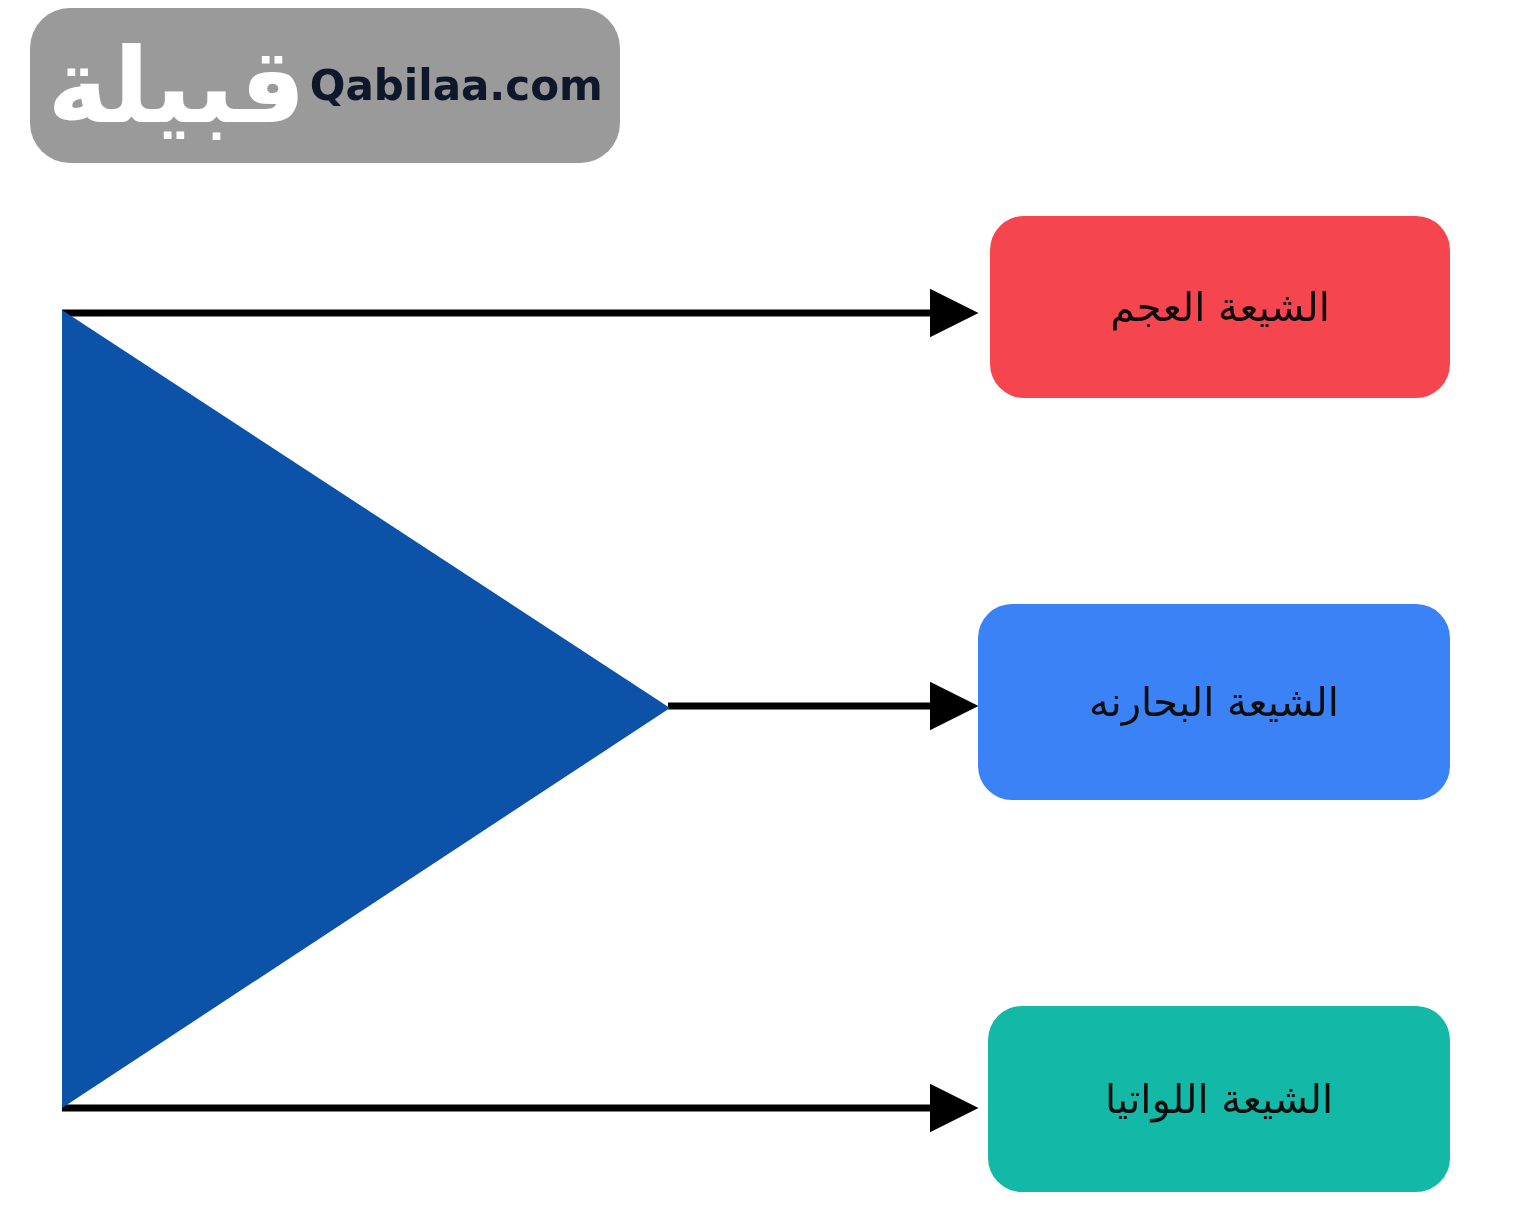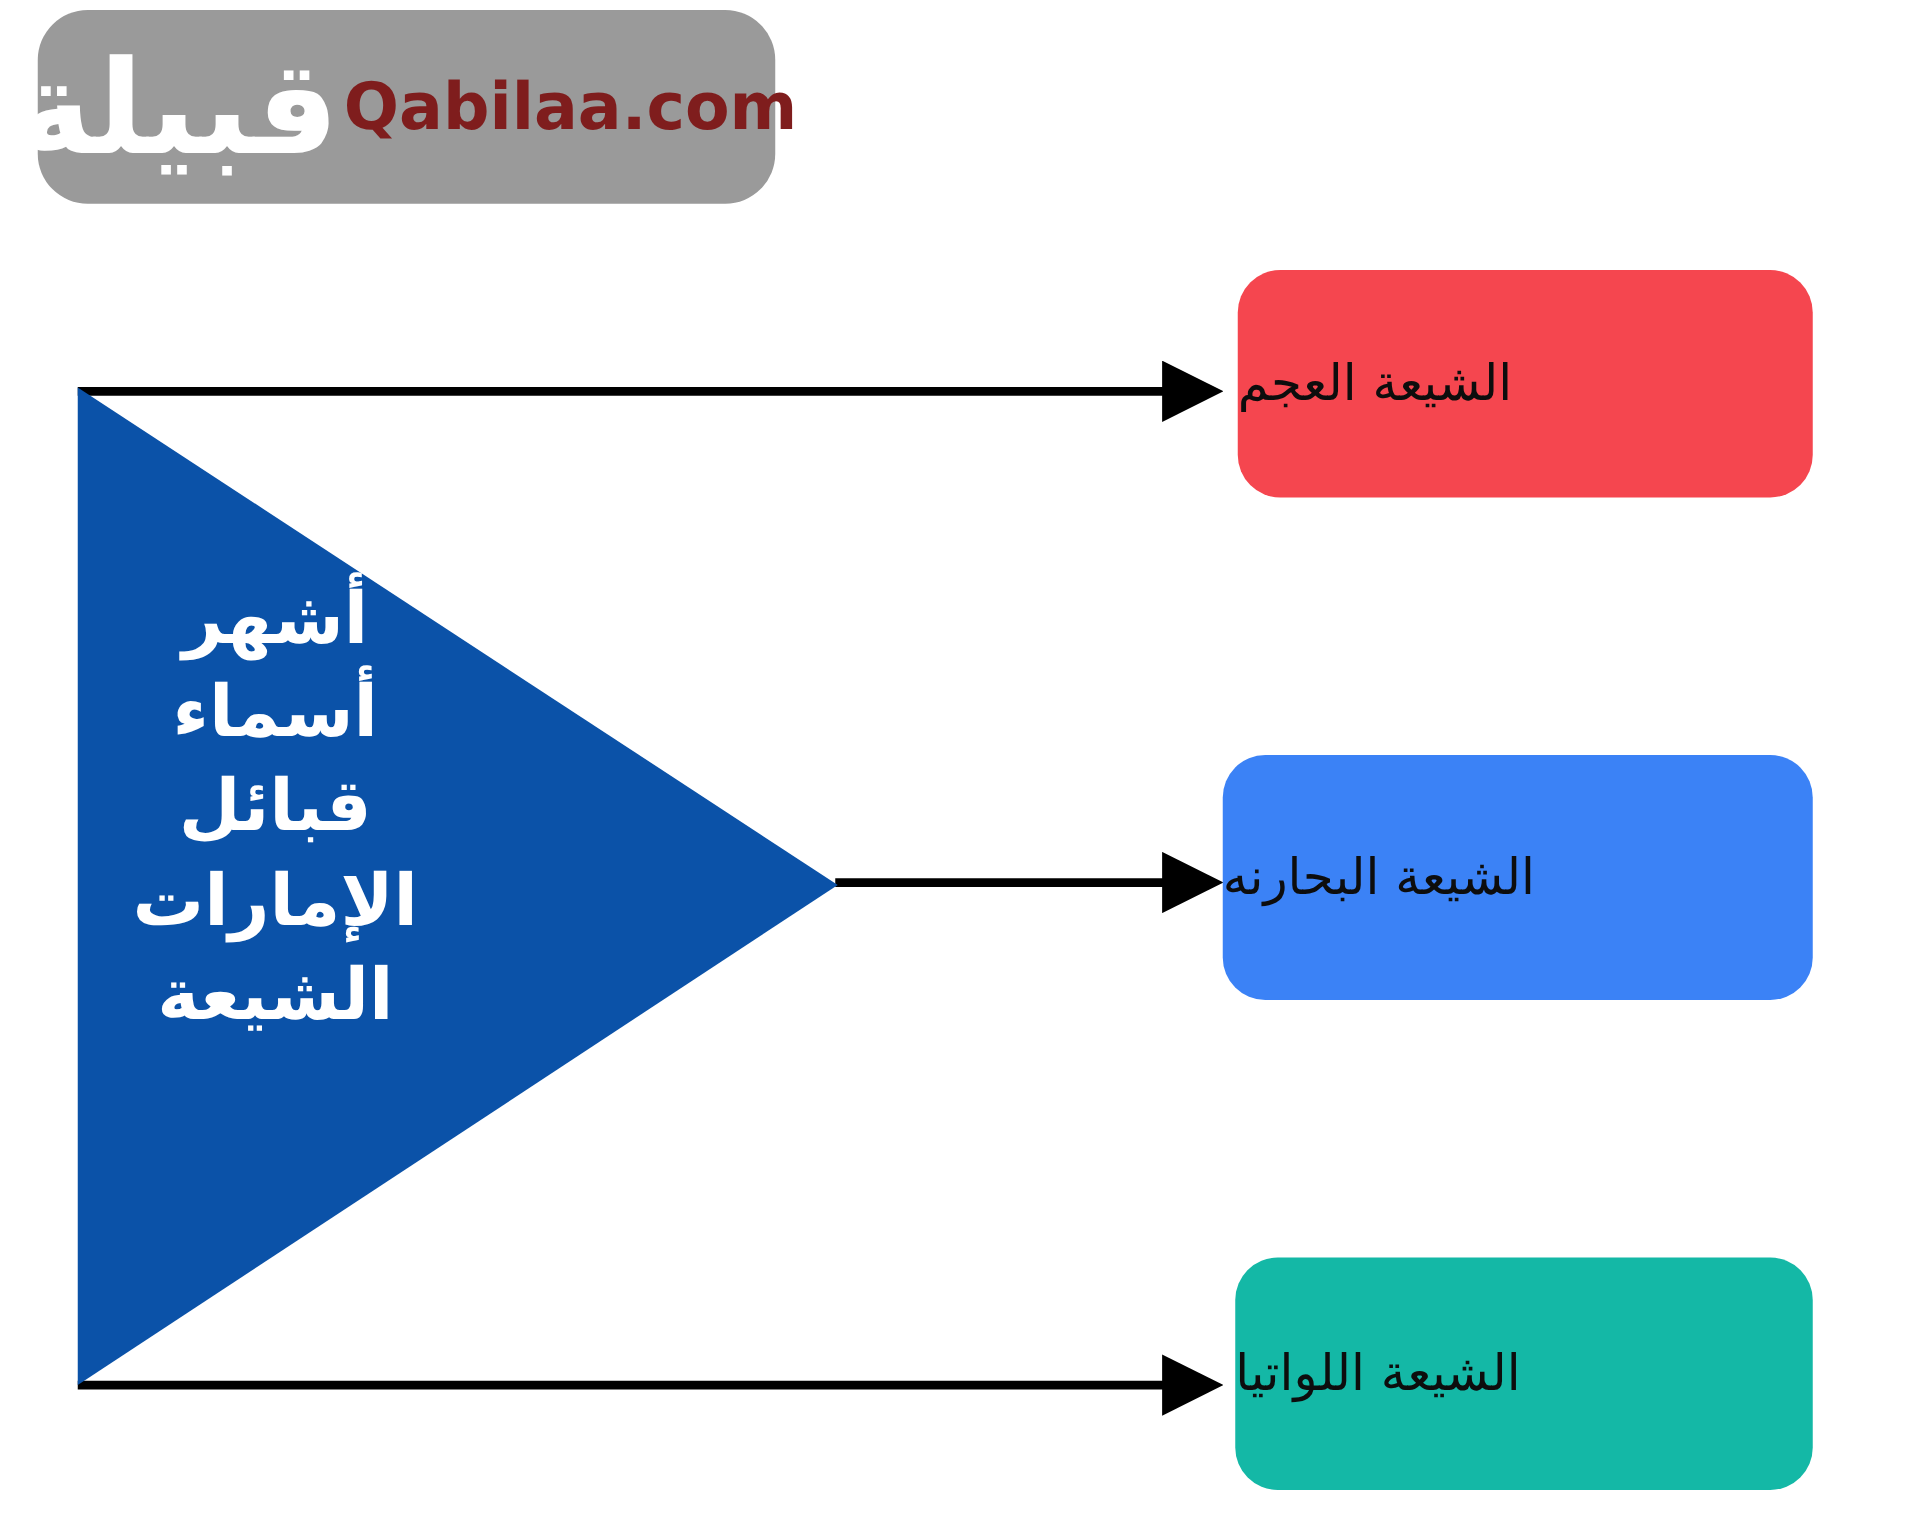--- a/index.html
+++ b/index.html
@@ -37,22 +37,22 @@
   }
   .wm-ar {
     color: #ffffff;
     font-size: 104px;
     font-weight: 700;
     line-height: 1;
     letter-spacing: -2px;
     white-space: nowrap;
   }
   .wm-latin {
-    color: #7f1d1d;
-    font-size: 52px;
+    color: #0f172a;
+    font-size: 42px;
     font-weight: 700;
     line-height: 1;
     direction: ltr;
     white-space: nowrap;
     font-family: "DejaVu Sans", "Liberation Sans", sans-serif;
   }
 
   
   .triangle-wrap {
     position: absolute;
@@ -85,21 +85,21 @@
     inset: 0;
     pointer-events: none;
   }
 
   
   .node {
     position: absolute;
     border-radius: 34px;
     display: flex;
     align-items: center;
-    justify-content: flex-end;
+    justify-content: center;
     direction: rtl;
   }
   .node span {
     font-size: 40px;
     font-weight: 400;
     color: #0d0d0d;
     line-height: 1.2;
     text-align: center;
   }
 
@@ -128,25 +128,20 @@
 
   <line x1="668" y1="706" x2="968" y2="706" stroke="#000000" stroke-width="7" marker-end="url(#arrowhead)"></line>
 
   <line x1="62" y1="1108" x2="968" y2="1108" stroke="#000000" stroke-width="7" marker-end="url(#arrowhead)"></line>
 </svg>
 
 <div class="triangle-wrap">
   <svg class="triangle-shape" width="615" height="805" viewBox="0 0 615 805">
     <polygon points="2,2 610,400 2,800" fill="#0b52a8"></polygon>
   </svg>
-  <div class="triangle-label">أشهر
-أسماء
-قبائل
-الإمارات
-الشيعة</div>
 </div>
 
 <div class="node" id="node-0">
   <span>الشيعة العجم</span>
 </div>
 <div class="node" id="node-1">
   <span>الشيعة البحارنه</span>
 </div>
 <div class="node" id="node-2">
   <span>الشيعة اللواتيا</span>

